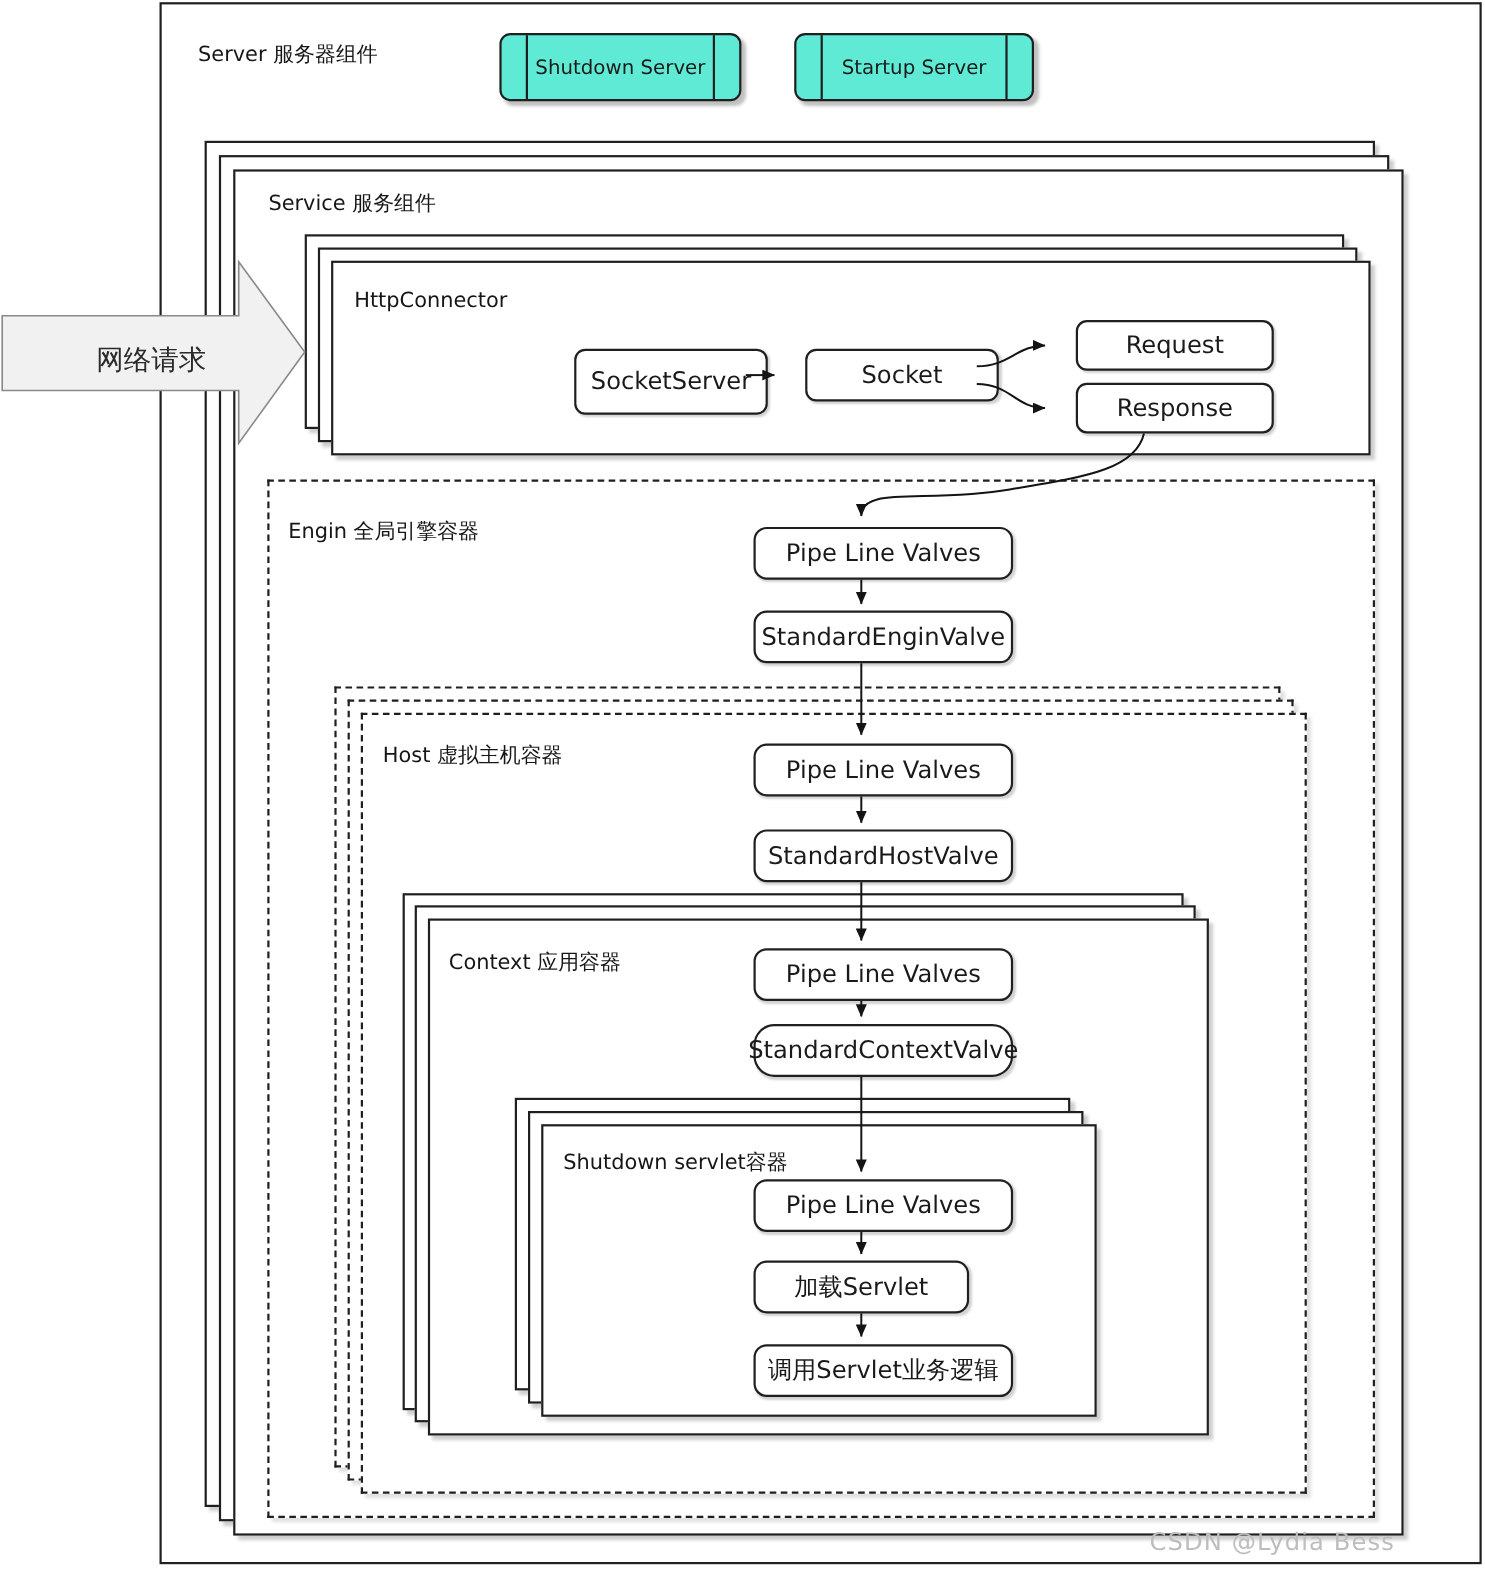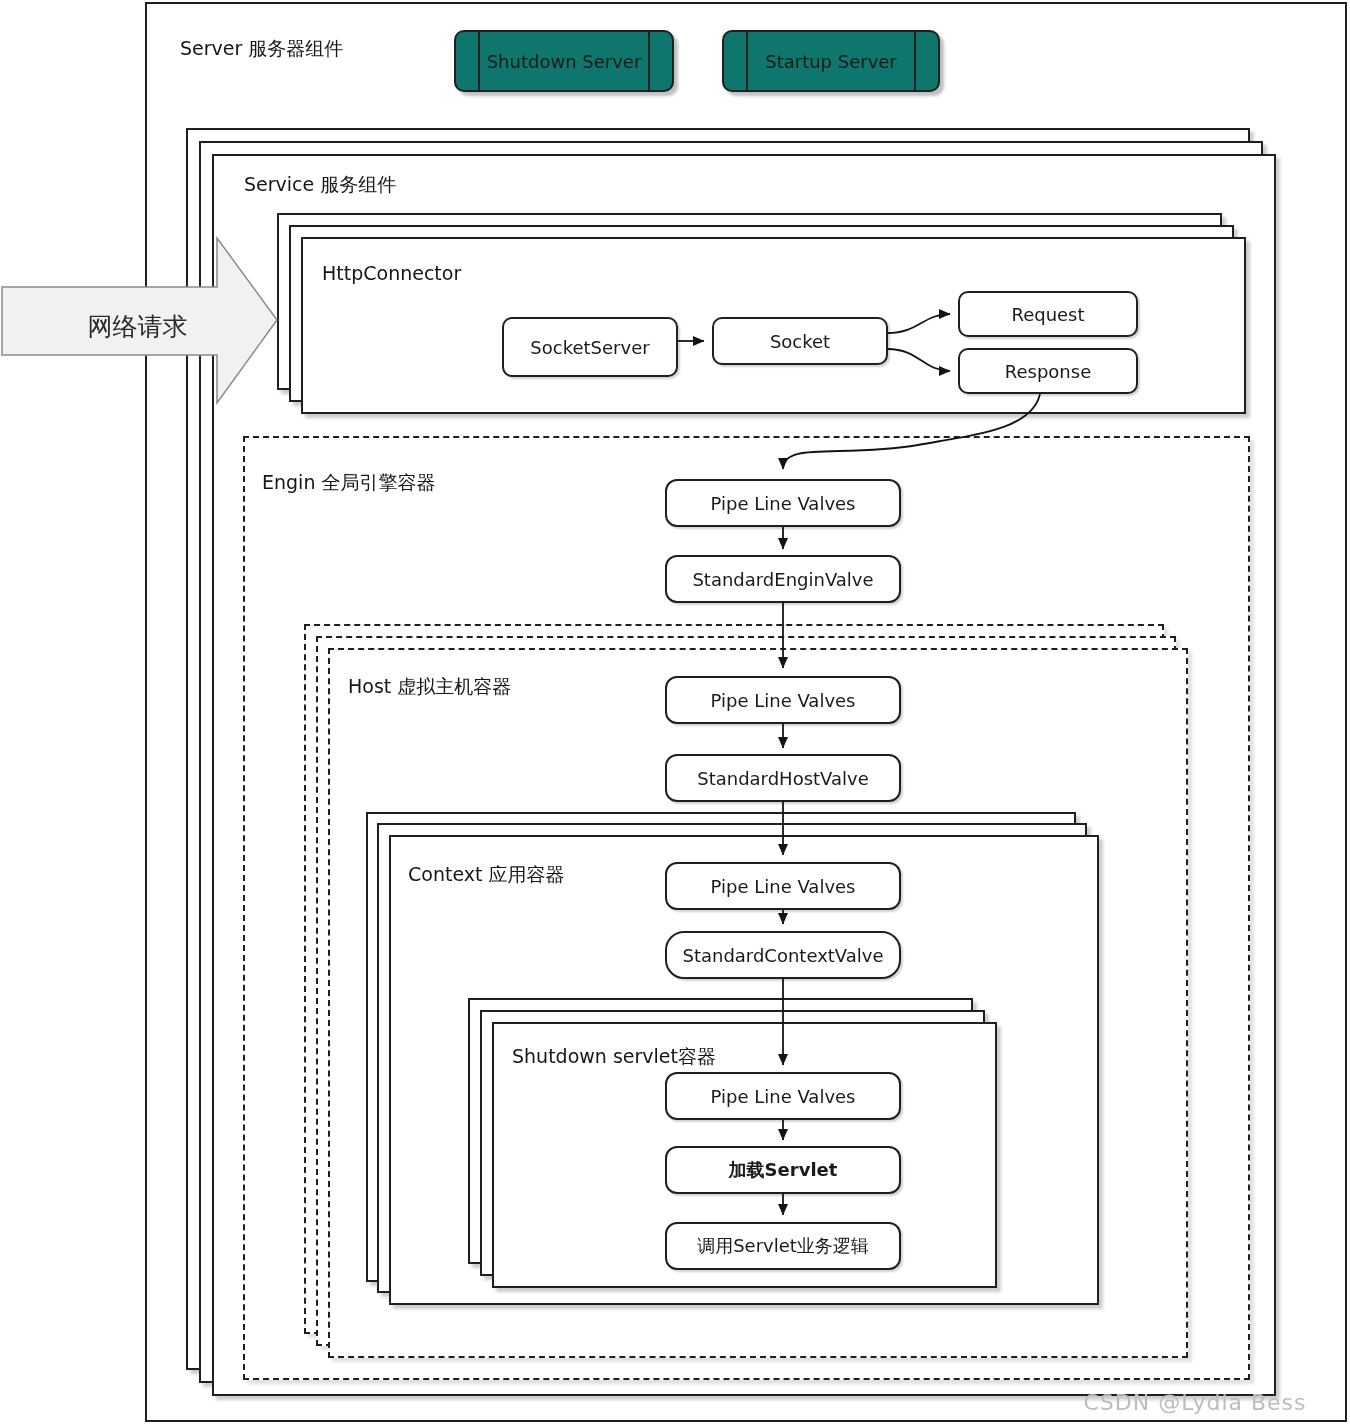--- a/index.html
+++ b/index.html
@@ -31,33 +31,34 @@
     box-shadow: 4px 4px 3px rgba(0,0,0,0.12);
   }
   .flow {
     position: absolute;
     background: #ffffff;
     border: 2px solid #1f1f1f;
     border-radius: 12px;
     display: flex;
     align-items: center;
     justify-content: center;
-    font-size: 18px;
+    font-size: 22px;
     box-shadow: 2px 2px 2px rgba(0,0,0,0.18);
     white-space: nowrap;
+    margin-left: 20px;
   }
   .lbl {
     position: absolute;
     font-size: 19px;
     white-space: nowrap;
     color: #161616;
   }
   .node {
     position: absolute;
-    background: #0f766e;
+    background: #5eead4;
     border: 2px solid #1f1f1f;
     border-radius: 10px;
     box-shadow: 4px 4px 3px rgba(0,0,0,0.25);
     display: flex;
     align-items: center;
     justify-content: center;
     font-size: 18px;
     white-space: nowrap;
   }
   .node .bar { position: absolute; top: 0; bottom: 0; border-left: 2px solid #1f1f1f; }
@@ -72,21 +73,21 @@
     position: absolute;
     left: 55px; top: 310px; width: 165px;
     text-align: center;
     font-size: 25px;
     color: #2a2a2a;
     z-index: 30;
   }
   .watermark {
     position: absolute;
     left: 1045px; top: 1390px; width: 300px;
-    text-align: center;
+    text-align: left;
     font-size: 22px;
     color: #bdbdbd;
     letter-spacing: 1px;
   }
 </style>
 </head>
 <body>
 
 <div class="page">
 
@@ -130,21 +131,21 @@
   <div class="flow" style="left:665px; top:479px; width:236px; height:48px;">Pipe Line Valves</div>
   <div class="flow" style="left:665px; top:555px; width:236px; height:48px;">StandardEnginValve</div>
 
   <div class="flow" style="left:665px; top:676px; width:236px; height:48px;">Pipe Line Valves</div>
   <div class="flow" style="left:665px; top:754px; width:236px; height:48px;">StandardHostValve</div>
 
   <div class="flow" style="left:665px; top:862px; width:236px; height:48px;">Pipe Line Valves</div>
   <div class="flow" style="left:665px; top:931px; width:236px; height:48px;border-radius:19px;">StandardContextValve</div>
 
   <div class="flow" style="left:665px; top:1072px; width:236px; height:48px;">Pipe Line Valves</div>
-  <div class="flow" style="left:665px; top:1146px; width:236px; height:48px;font-weight:bold;">加载Servlet</div>
+  <div class="flow" style="left:665px; top:1146px; width:196px; height:48px;">加载Servlet</div>
   <div class="flow" style="left:665px; top:1222px; width:236px; height:48px;">调用Servlet业务逻辑</div>
 
   <div class="box-solid" style="left:277px; top:213px; width:945px; height:177px;"></div>
   <div class="box-solid" style="left:289px; top:225px; width:945px; height:177px;"></div>
   <div class="box-solid" style="left:301px; top:237px; width:945px; height:177px;"></div>
   <div class="lbl" style="left:322px; top:262px;">HttpConnector</div>
 
   <div class="flow" style="left:502px; top:317px; width:176px; height:60px; border-radius:10px;">SocketServer</div>
   <div class="flow" style="left:712px; top:317px; width:176px; height:48px; border-radius:10px;">Socket</div>
   <div class="flow" style="left:958px; top:291px; width:180px; height:46px; border-radius:10px;">Request</div>

